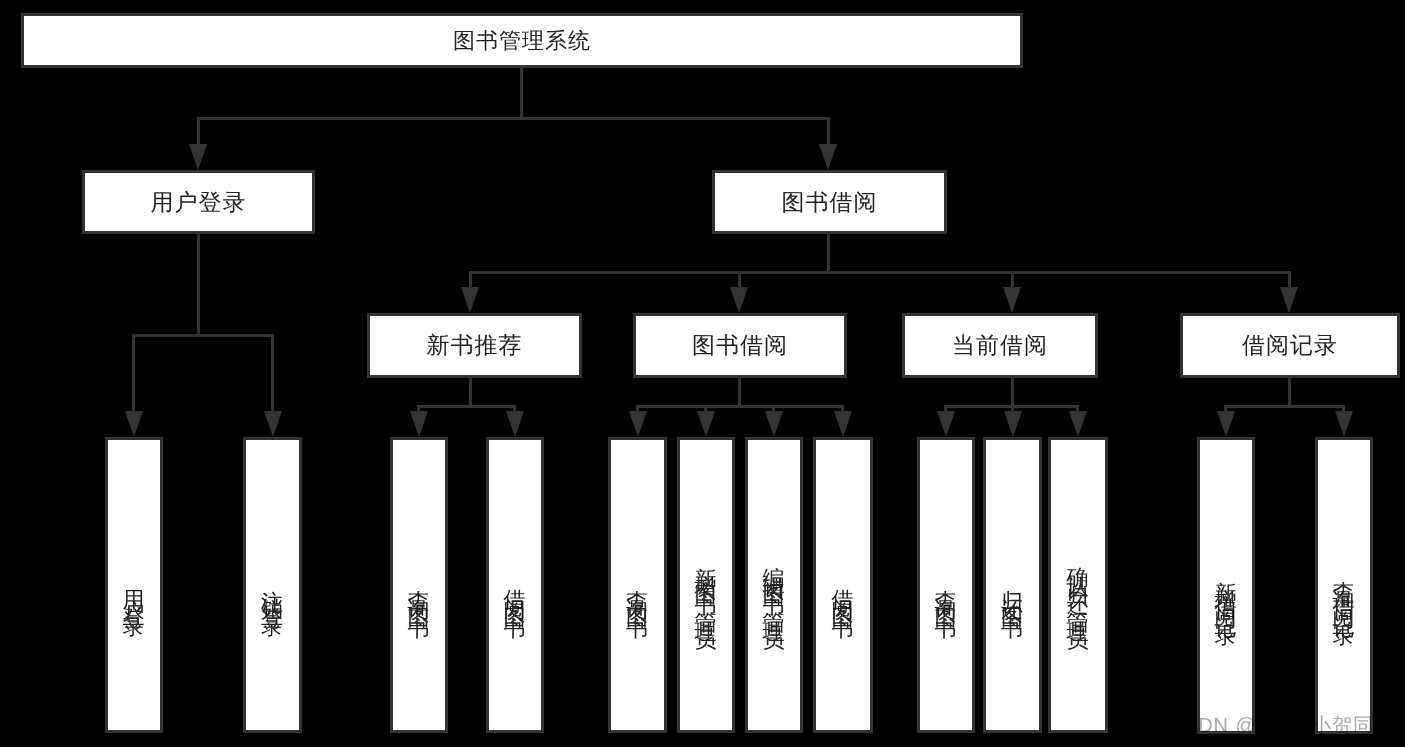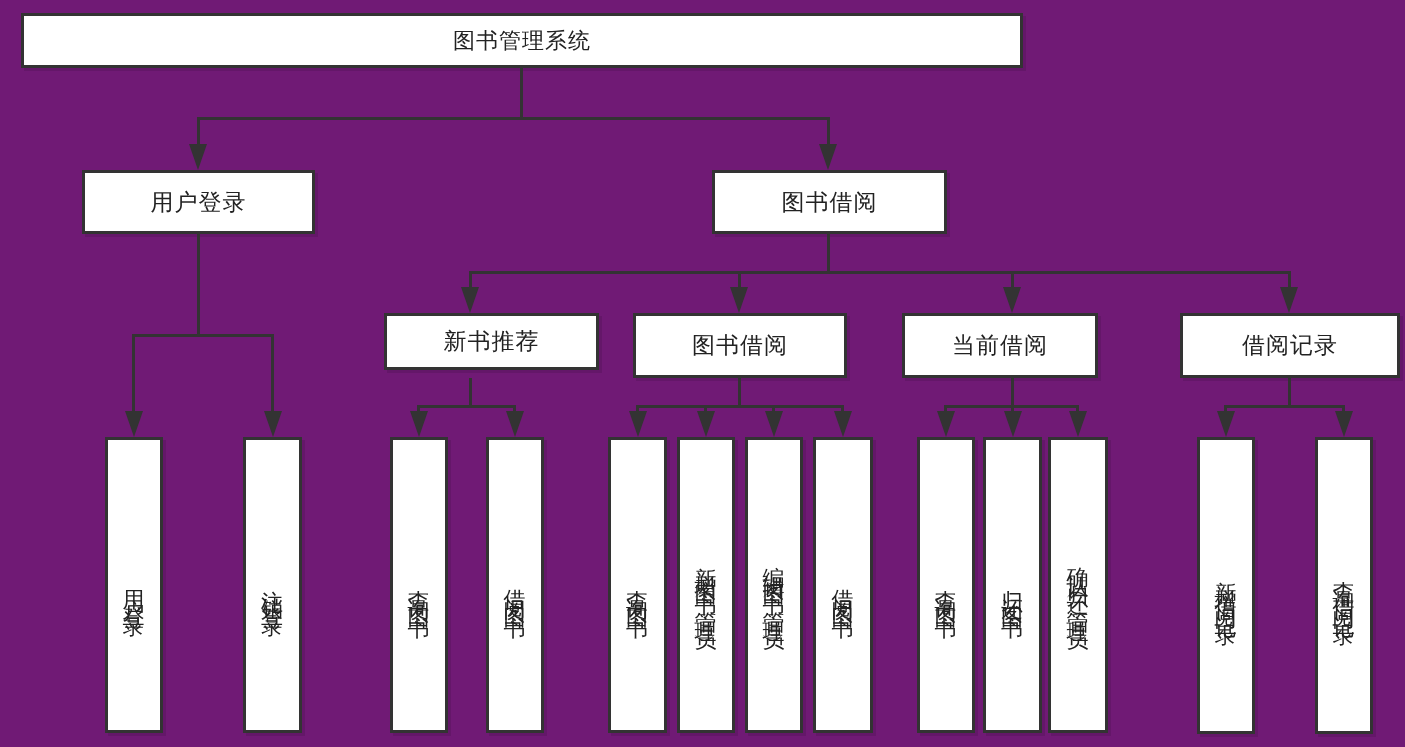--- a/index.html
+++ b/index.html
@@ -1,17 +1,17 @@
 <!DOCTYPE html>
 <html><head>
 <meta charset="utf-8">
 <style>
   html,body{margin:0;padding:0;background:#fff;}
   #stage{
-    position:relative;width:1405px;height:747px;background:#701a75;overflow:hidden;
+    position:relative;width:1405px;height:747px;background:#000000;overflow:hidden;
     font-family:"Liberation Sans","DejaVu Sans",sans-serif;color:#222;
   }
   .box{
     position:absolute;background:#ffffff;border:3px solid #333333;box-sizing:border-box;
     display:flex;align-items:center;justify-content:center;
     box-shadow:3px 3px 0 rgba(0,0,0,0.10);
   }
   .lbl{font-size:23px;letter-spacing:1px;color:#222;white-space:nowrap;}
   .root-lbl{font-size:22px;}
   .vlbl{
@@ -39,21 +39,21 @@
     <span class="lbl root-lbl">图书管理系统</span>
   </div>
 
   <div class="box" style="left:82px;top:170px;width:233px;height:64px">
     <span class="lbl">用户登录</span>
   </div>
   <div class="box" style="left:712px;top:170px;width:235px;height:64px">
     <span class="lbl">图书借阅</span>
   </div>
 
-  <div class="box" style="left:384px;top:313px;width:215px;height:57px">
+  <div class="box" style="left:367px;top:313px;width:215px;height:65px">
     <span class="lbl">新书推荐</span>
   </div>
   <div class="box" style="left:633px;top:313px;width:214px;height:65px">
     <span class="lbl">图书借阅</span>
   </div>
   <div class="box" style="left:902px;top:313px;width:196px;height:65px">
     <span class="lbl">当前借阅</span>
   </div>
   <div class="box" style="left:1180px;top:313px;width:220px;height:65px">
     <span class="lbl">借阅记录</span>
@@ -156,13 +156,14 @@
   <div class="vline" style="left:1076px;top:405px;height:8px"></div>
   <div class="ahead" style="left:1069px;top:411px"></div>
 
   <div class="vline" style="left:1288px;top:378px;height:29px"></div>
   <div class="hline" style="left:1224px;top:405px;width:121px"></div>
   <div class="vline" style="left:1224px;top:405px;height:8px"></div>
   <div class="ahead" style="left:1217px;top:411px"></div>
   <div class="vline" style="left:1342px;top:405px;height:8px"></div>
   <div class="ahead" style="left:1335px;top:411px"></div>
 
+  <div id="watermark">CSDN @软件_小贺同学</div>
 </div>
 
 </body></html>

